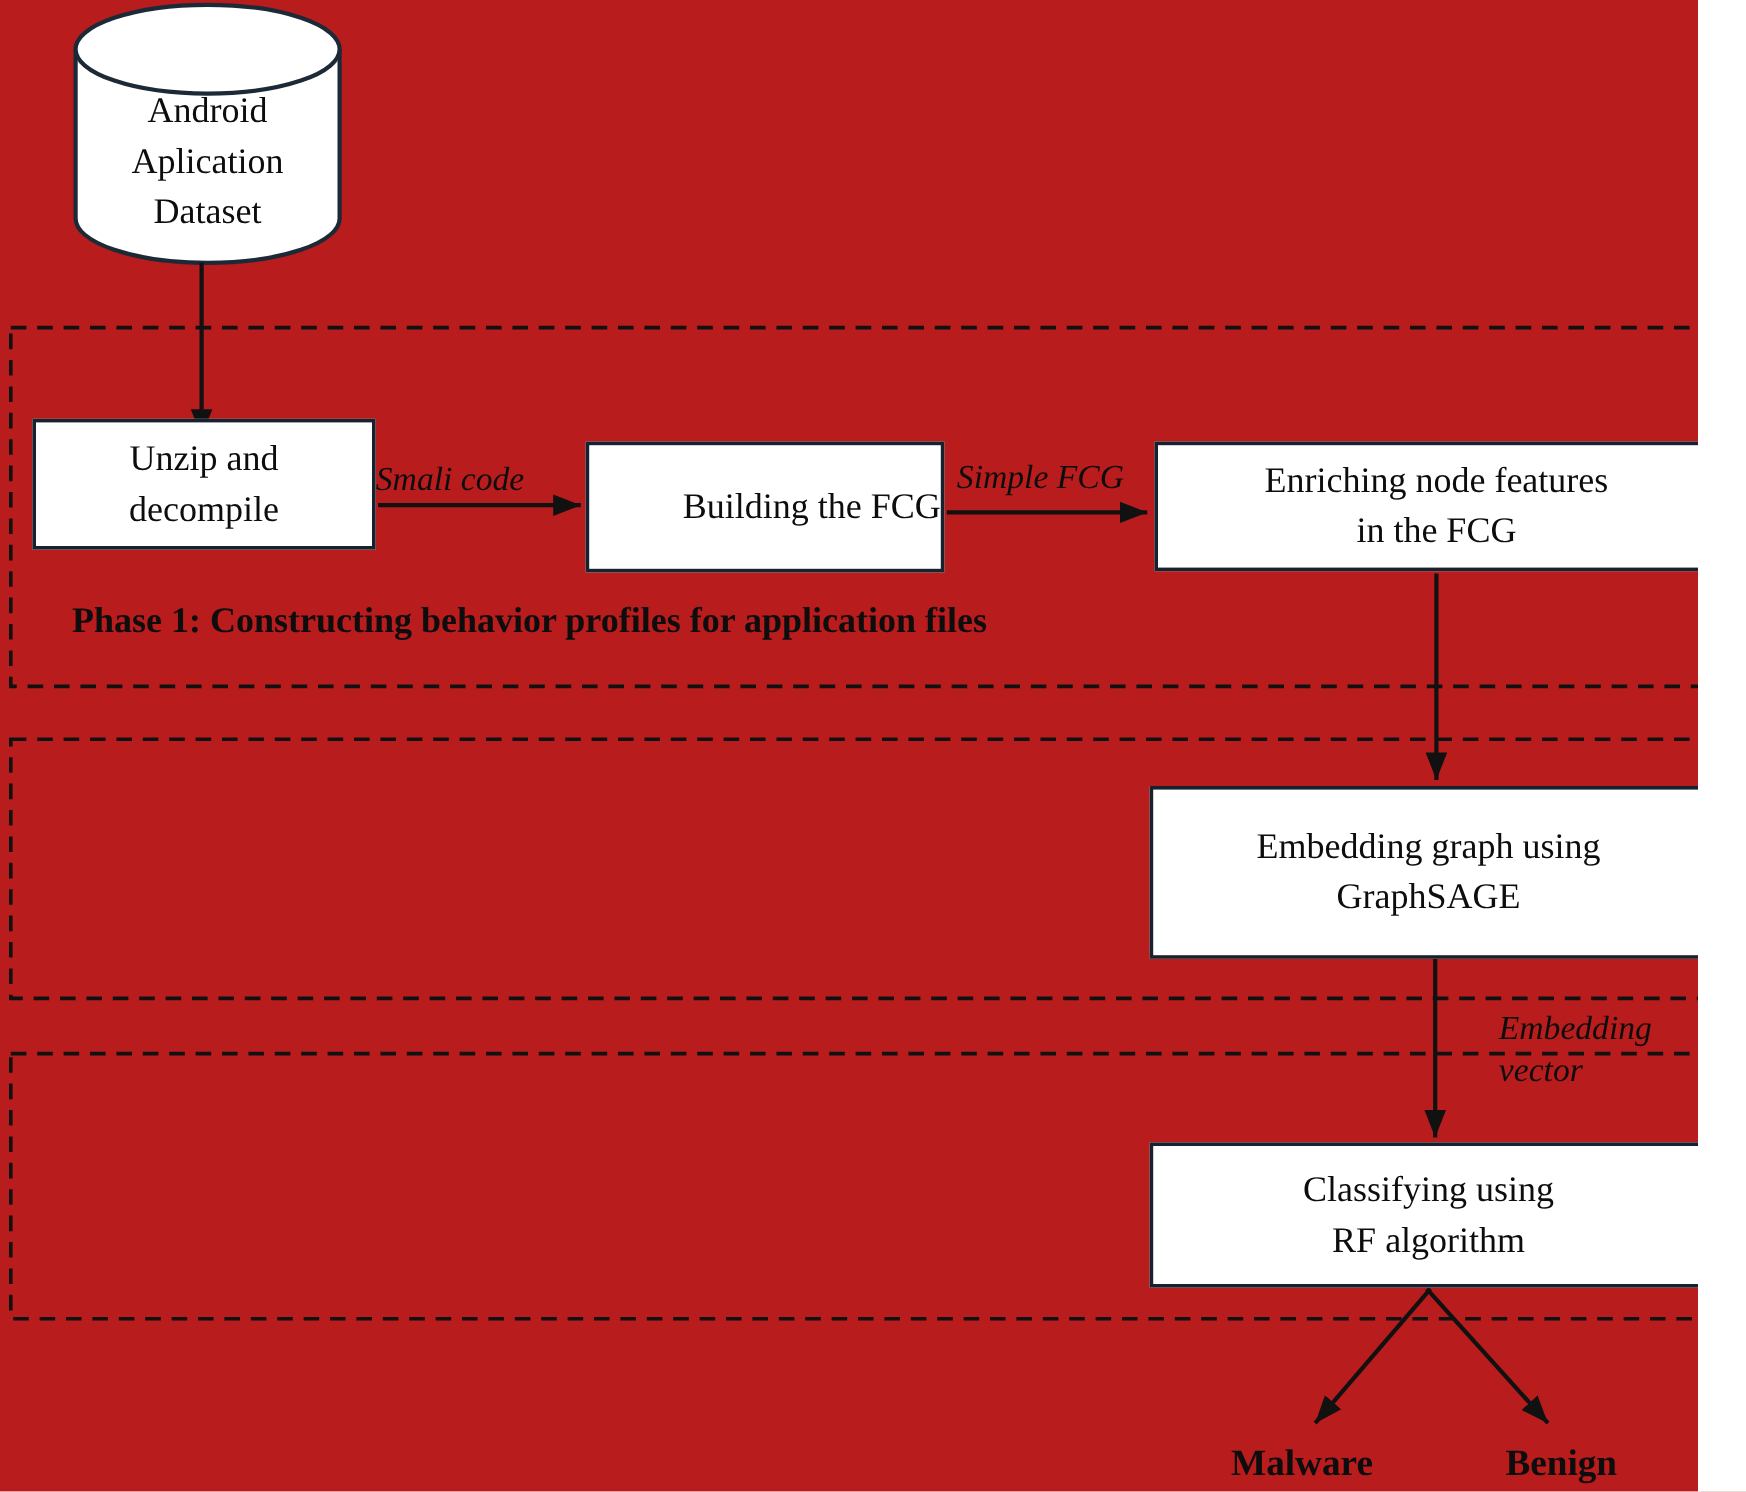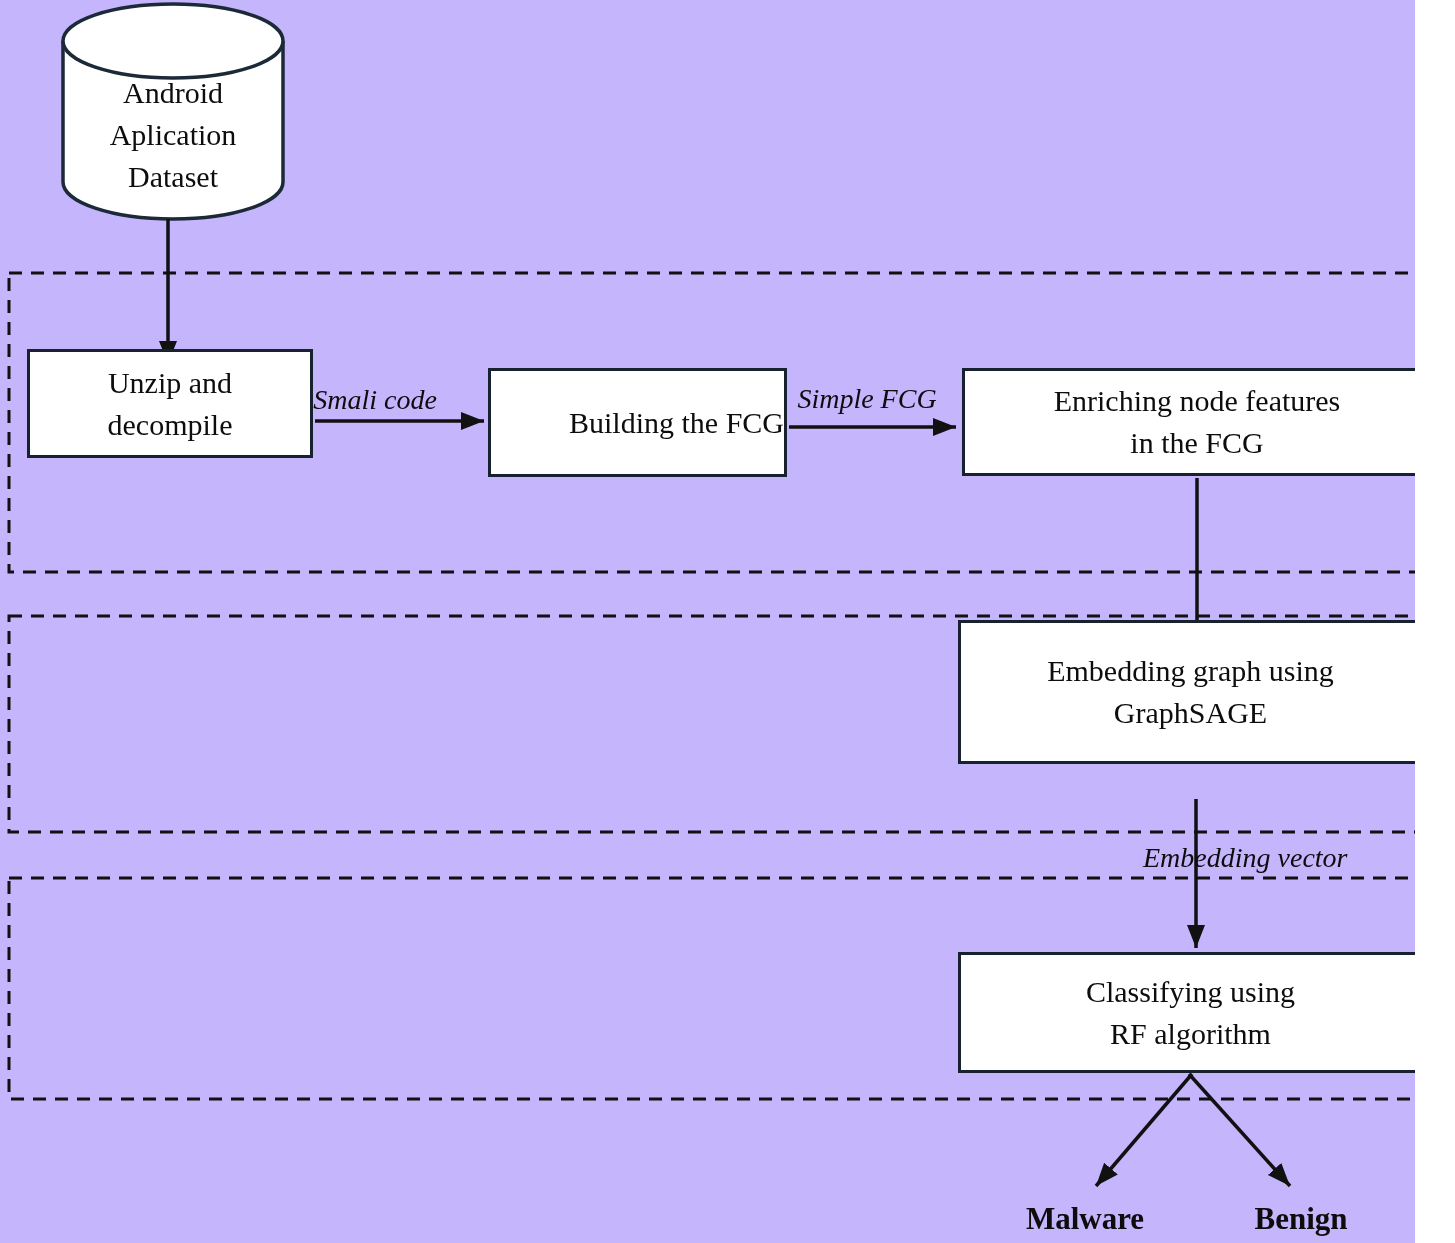--- a/index.html
+++ b/index.html
@@ -4,21 +4,21 @@
 <style>
   html, body {
     margin: 0;
     padding: 0;
     background: #ffffff;
   }
   .canvas {
     position: relative;
     width: 1415px;
     height: 1243px;
-    background: #c4b5fd;
+    background: #b91c1c;
     font-family: "Liberation Serif", "DejaVu Serif", serif;
     color: #0d0d0d;
     overflow: hidden;
   }
   .layer {
     position: absolute;
     left: 0;
     top: 0;
   }
   .box {
@@ -112,34 +112,35 @@
 
   <div class="box" style="left:488px; top:368px; width:299px; height:109px;justify-content:flex-end;">
     <span>Building the FCG</span>
   </div>
 
   <div class="box" style="left:962px; top:368px; width:470px; height:108px;">
     <span>Enriching node features
 in the FCG</span>
   </div>
 
-  <div class="box" style="left:958px; top:620px; width:465px; height:144px;">
+  <div class="box" style="left:958px; top:655px; width:465px; height:144px;">
     <span>Embedding graph using
 GraphSAGE</span>
   </div>
 
   <div class="box" style="left:958px; top:952px; width:465px; height:121px;">
     <span>Classifying using
 RF algorithm</span>
   </div>
 
   <div class="edge-label centered" style="left:375px; top:382px;">Smali code</div>
 
   <div class="edge-label centered" style="left:867px; top:381px;">Simple FCG</div>
 
 
-  <div class="edge-label" style="left:1143px; top:840px;font-style:italic;">Embedding vector</div>
+  <div class="edge-label" style="left:1249px; top:840px;font-style:italic;">Embedding vector</div>
 
+  <div class="phase-label" style="top:501px;">Phase 1: Constructing behavior profiles for application files</div>
 
   <div class="out-label" style="left:1085px; top:1201px;">Malware</div>
   <div class="out-label" style="left:1301px; top:1201px;">Benign</div>
 
 </div>
 
 </body></html>

